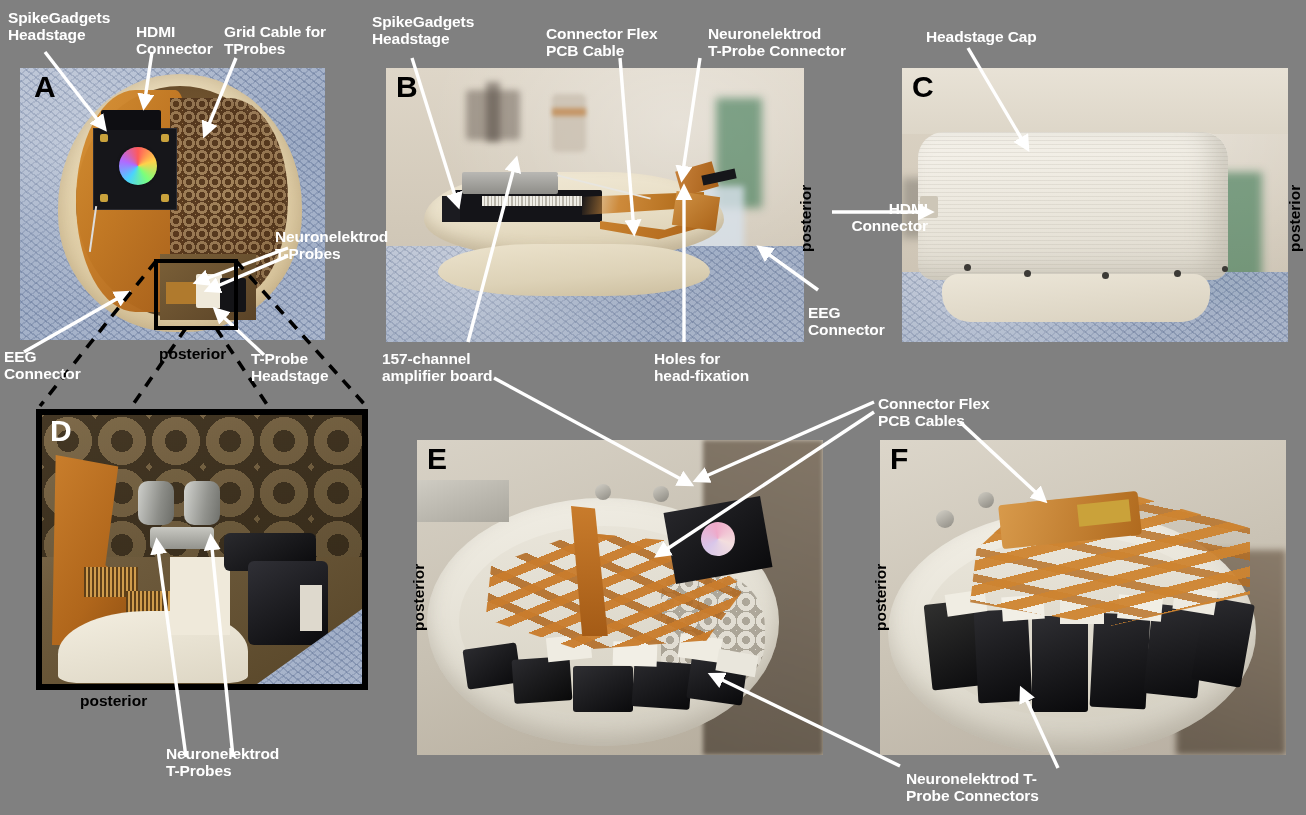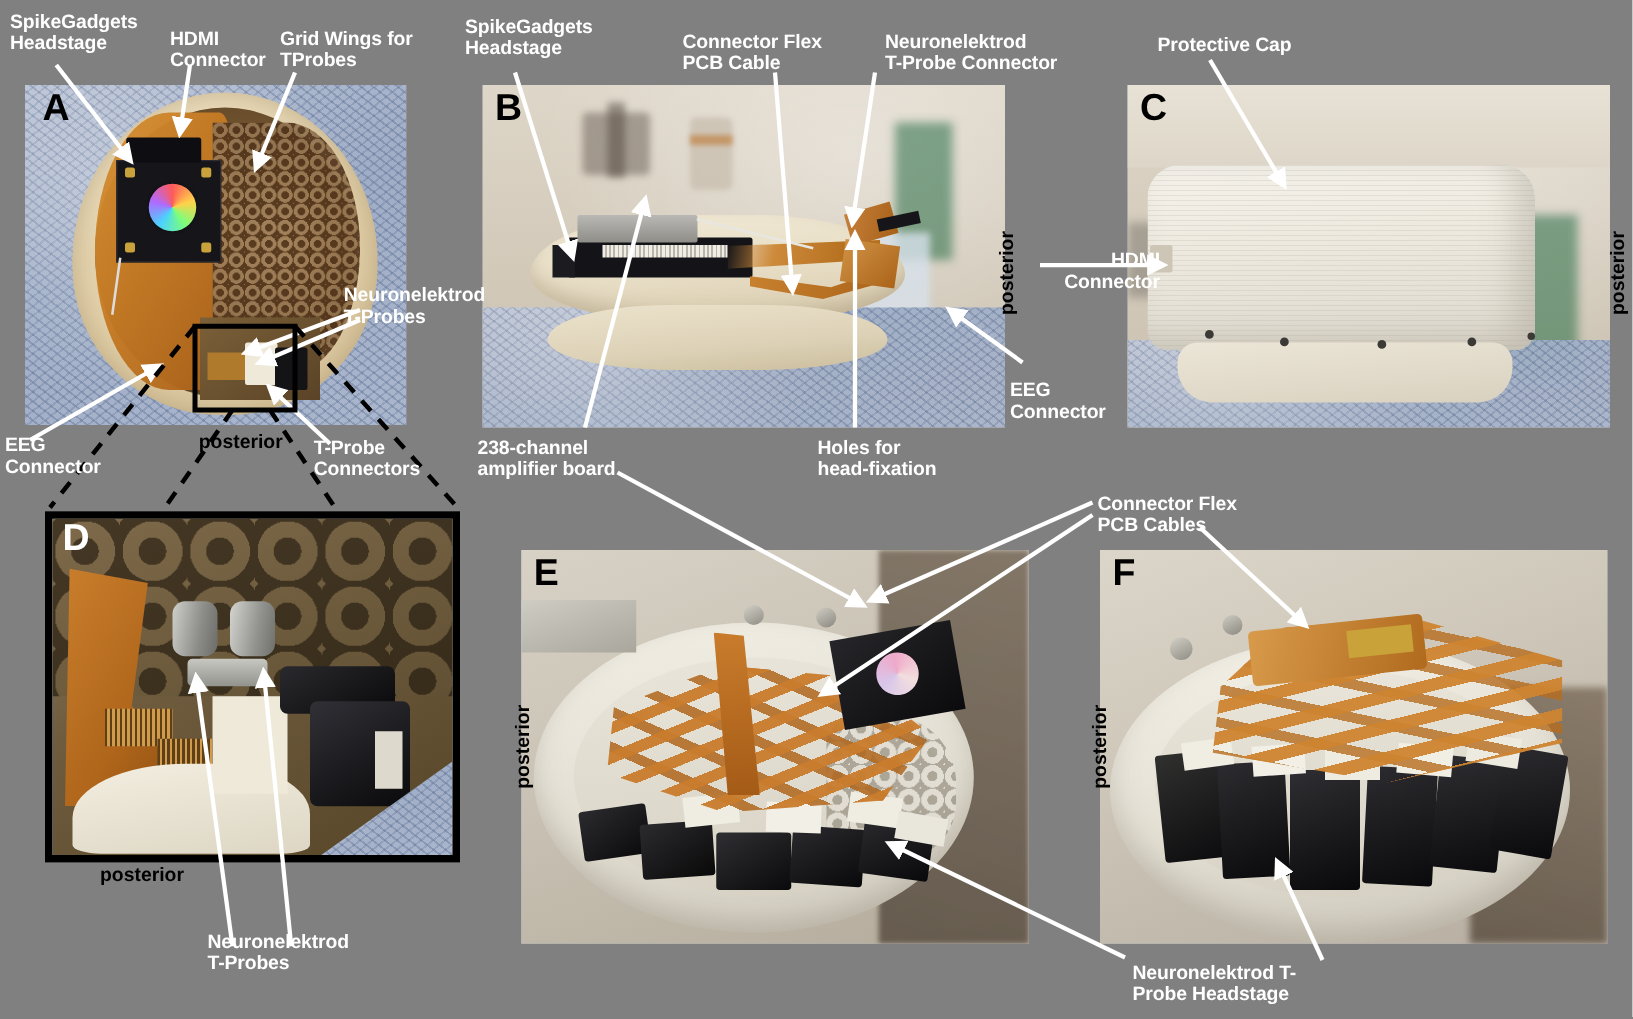--- a/index.html
+++ b/index.html
@@ -378,47 +378,47 @@
         <line x1="216" y1="328" x2="268" y2="406"></line>
         <line x1="236" y1="261" x2="366" y2="406"></line>
       </g>
     </g>
   </svg>
 
   <div class="label" style="left:8px; top:9px; width:120px;">SpikeGadgets
 Headstage</div>
   <div class="label" style="left:136px; top:23px; width:92px;">HDMI
 Connector</div>
-  <div class="label" style="left:224px; top:23px; width:120px;">Grid Wings for
+  <div class="label" style="left:224px; top:23px; width:120px;">Grid Cable for
 TProbes</div>
   <div class="label" style="left:275px; top:228px; width:130px;">Neuronelektrod
 T-Probes</div>
   <div class="label" style="left:4px; top:348px; width:90px;">EEG
 Connector</div>
   <div class="label" style="left:251px; top:350px; width:110px;">T-Probe
-Connectors</div>
+Headstage</div>
 
   <div class="label" style="left:372px; top:13px; width:122px;">SpikeGadgets
 Headstage</div>
   <div class="label" style="left:546px; top:25px; width:112px;">Connector Flex
 PCB Cable</div>
   <div class="label" style="left:708px; top:25px; width:150px;">Neuronelektrod
 T-Probe Connector</div>
-  <div class="label" style="left:382px; top:350px; width:142px;">238-channel
+  <div class="label" style="left:382px; top:350px; width:142px;">157-channel
 amplifier board</div>
   <div class="label" style="left:654px; top:350px; width:120px;">Holes for
 head-fixation</div>
   <div class="label" style="left:808px; top:304px; width:90px;">EEG
 Connector</div>
 
-  <div class="label" style="left:926px; top:28px; width:160px;">Protective Cap</div>
+  <div class="label" style="left:926px; top:28px; width:160px;">Headstage Cap</div>
   <div class="label" style="left:832px; top:200px; width:96px; text-align:right;">HDMI
 Connector</div>
 
   <div class="label" style="left:166px; top:745px; width:150px;">Neuronelektrod
 T-Probes</div>
 
   <div class="label" style="left:878px; top:395px; width:140px;">Connector Flex
 PCB Cables</div>
   <div class="label" style="left:906px; top:770px; width:160px;">Neuronelektrod T-
-Probe Headstage</div>
+Probe Connectors</div>
 
 </div>
 
 </body></html>

